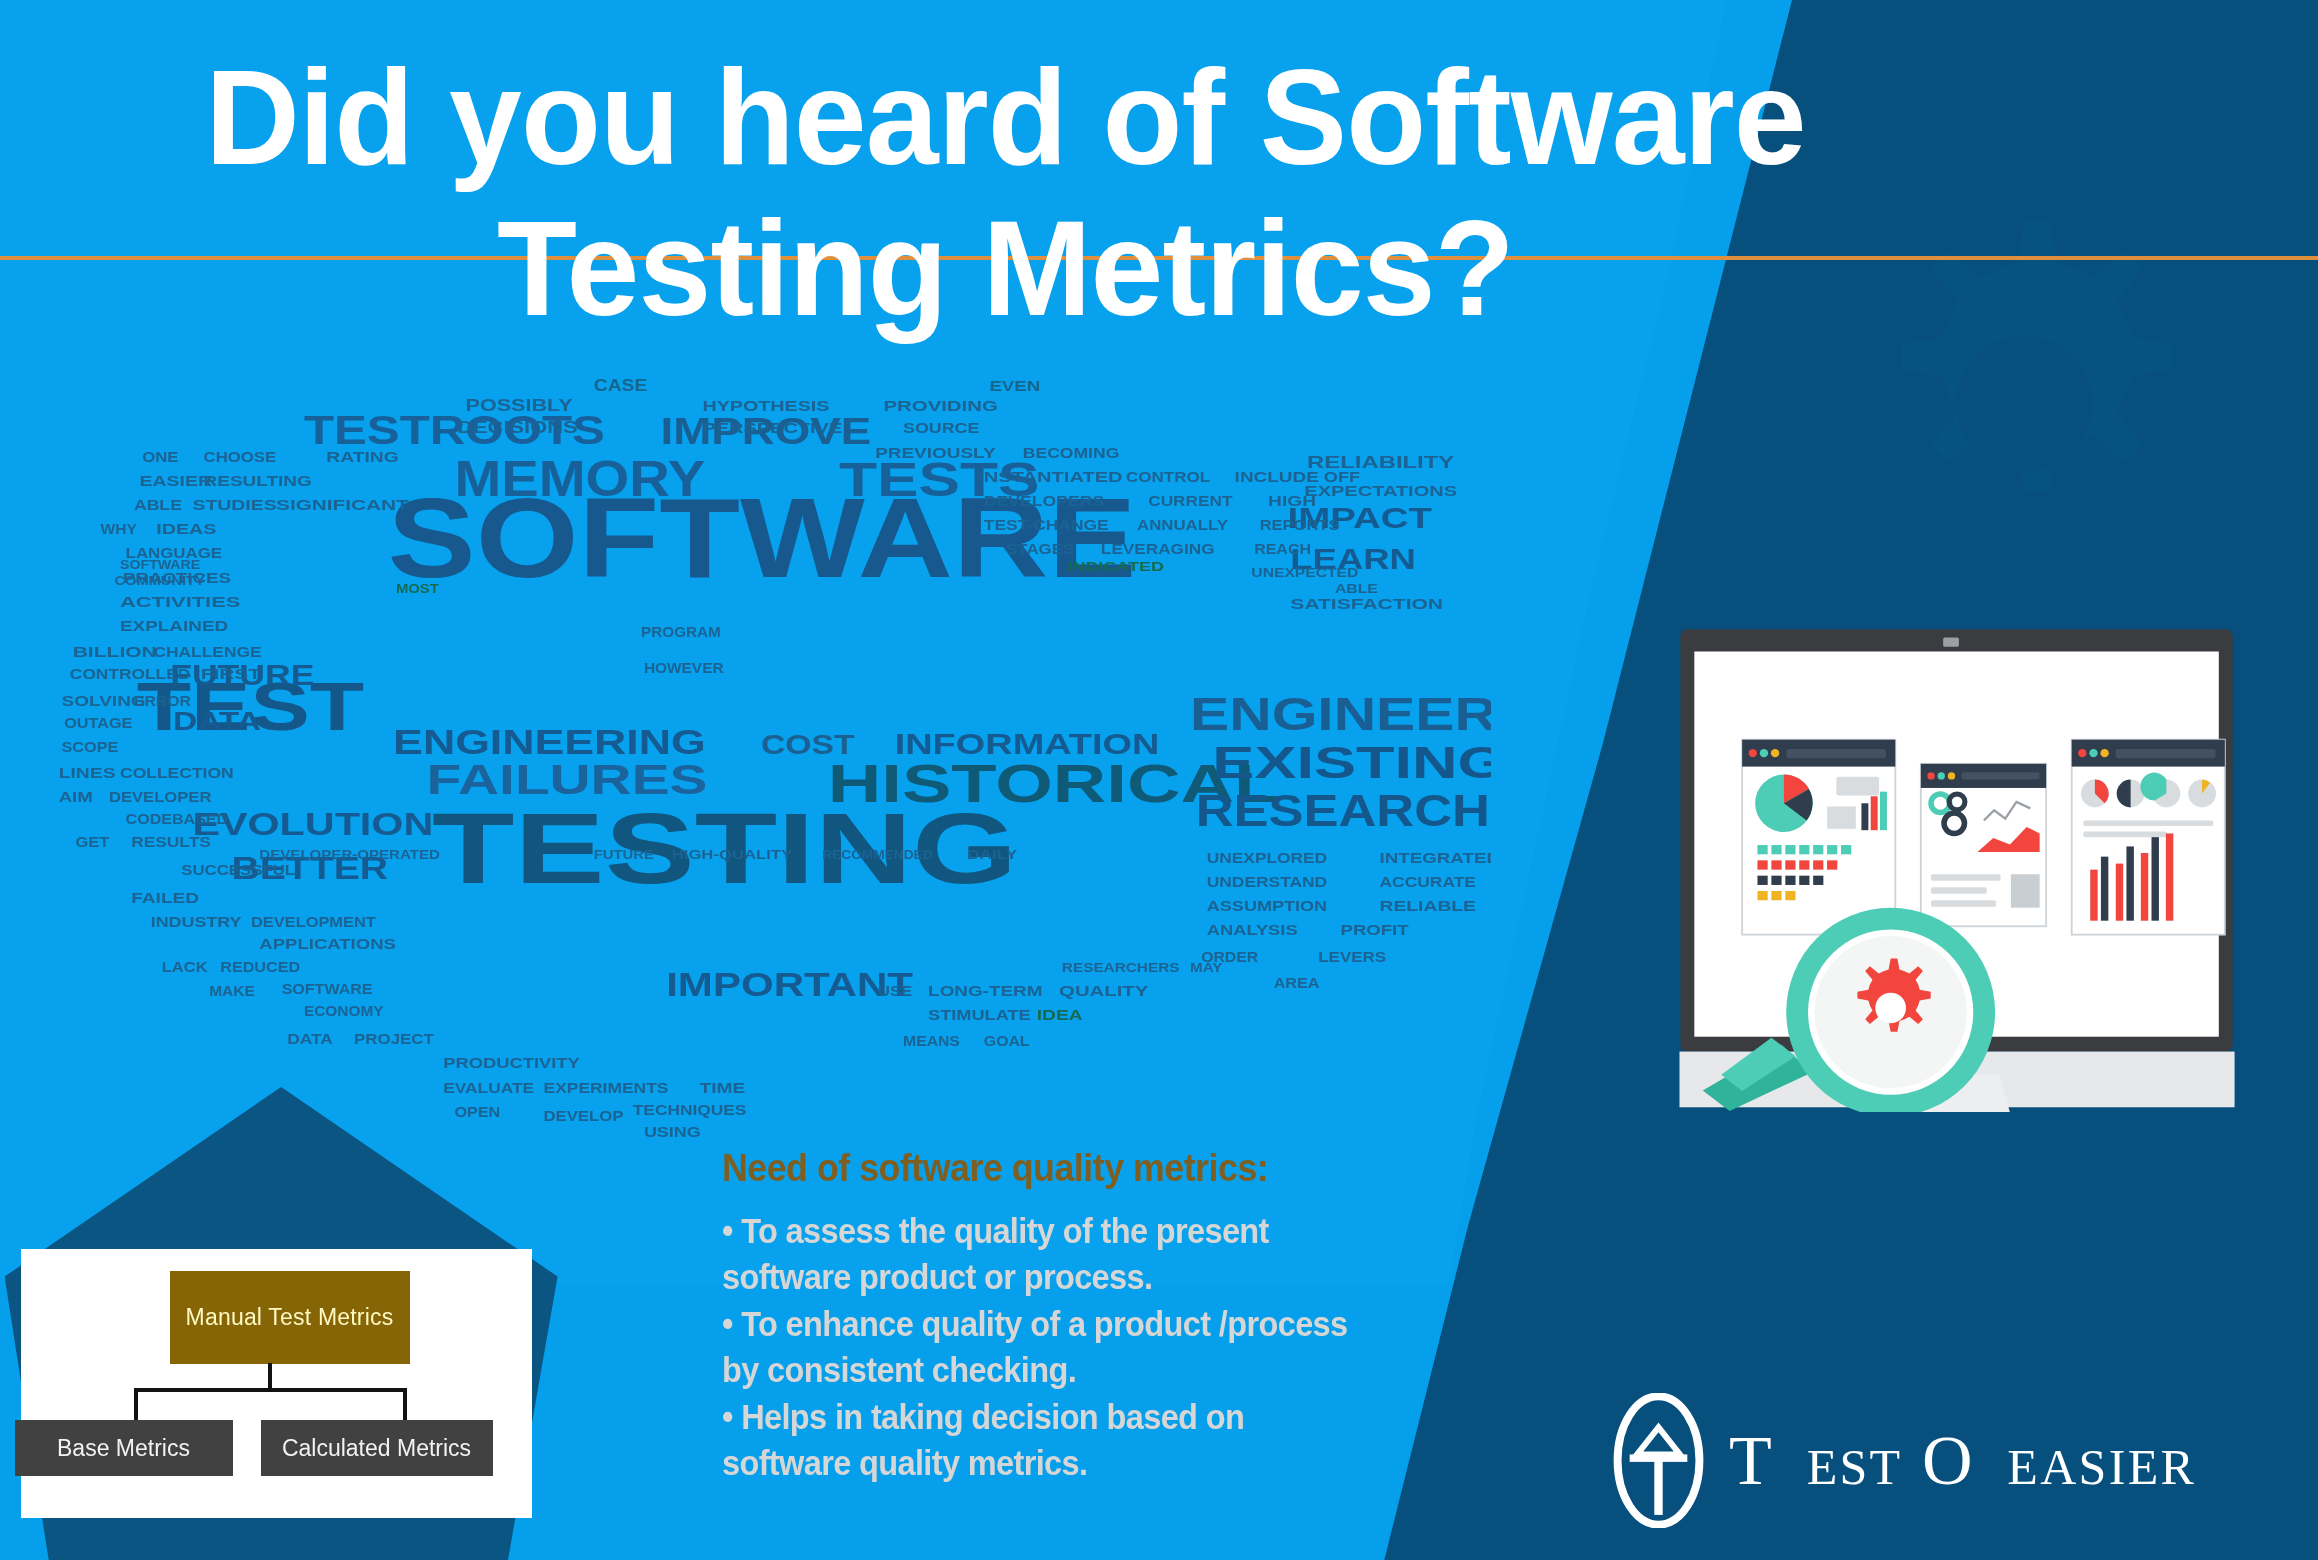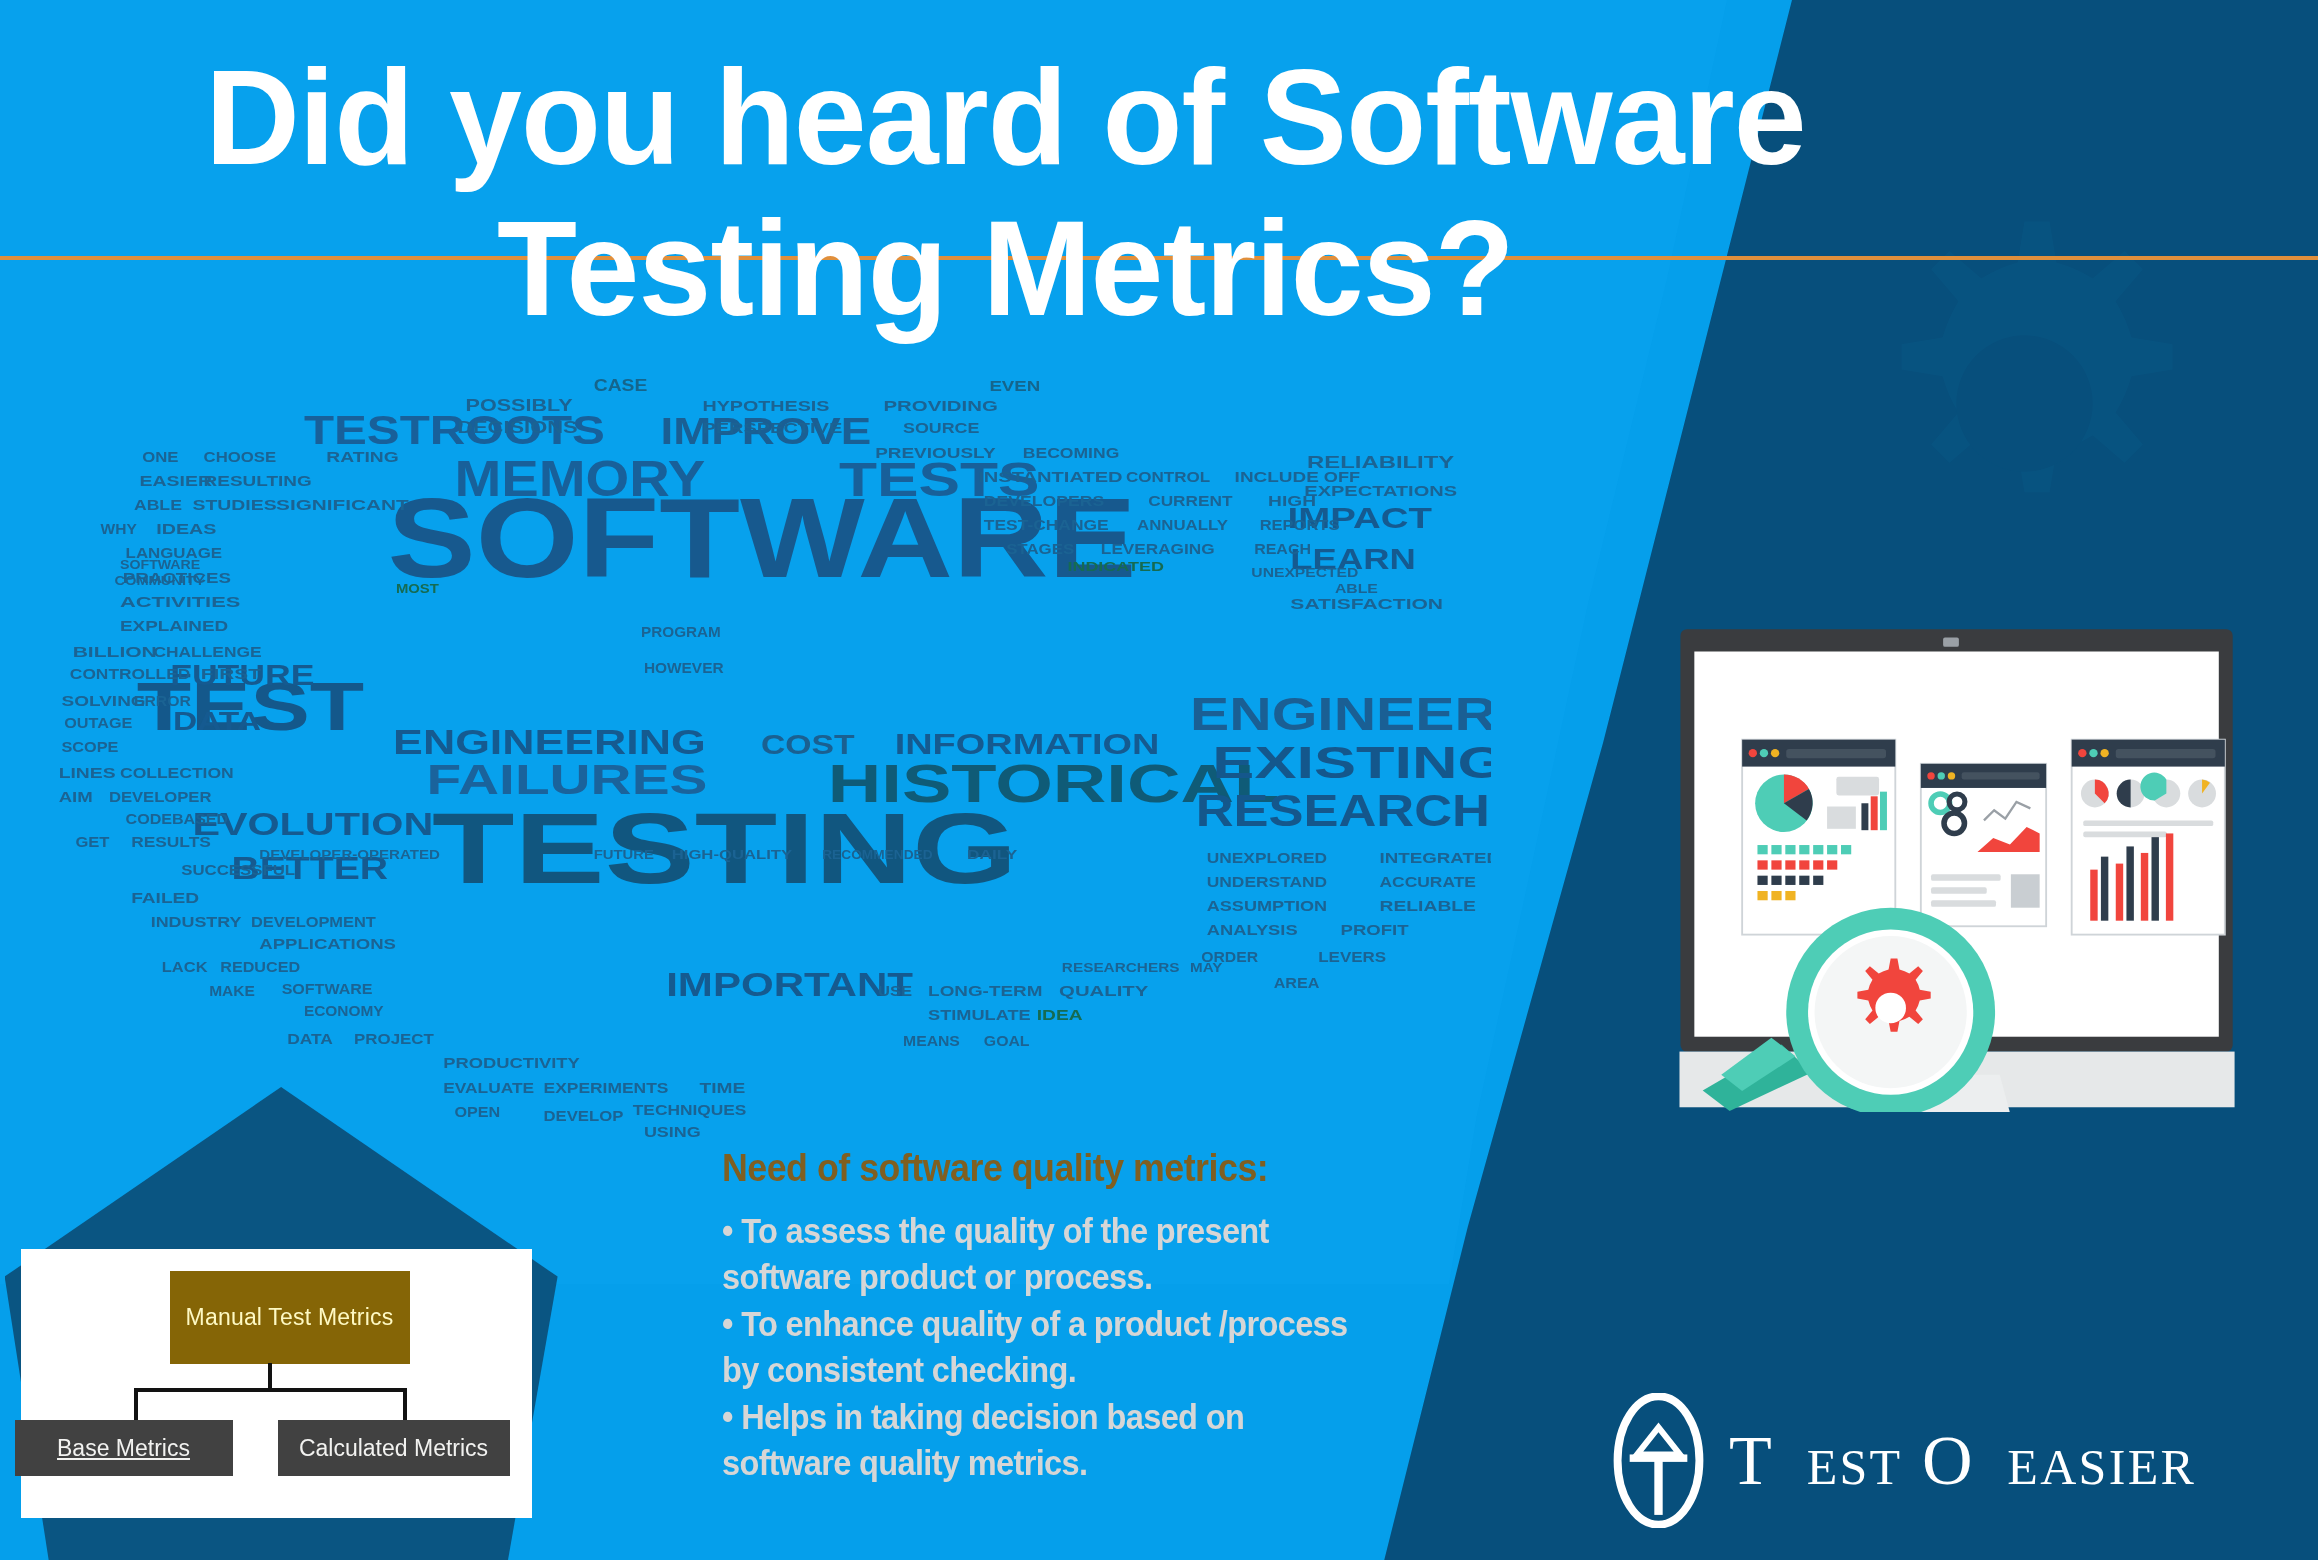--- a/index.html
+++ b/index.html
@@ -93,22 +93,22 @@
   .dg-line-h  { position:absolute; left:106px; top:124px; width:273px; height:4.2px; background:#121212; }
   .dg-line-v2 { position:absolute; left:106px; top:124px; width:4.2px; height:33px; background:#121212; }
   .dg-line-v3 { position:absolute; left:375px; top:124px; width:4.2px; height:33px; background:#121212; }
   .dg-leaf {
     position:absolute; top:156px; height:56px;
     background:#414141; color:#f2f2f0;
     display:flex; align-items:center; justify-content:center;
     font-size:23px;
     font-family:"Liberation Sans", sans-serif;
   }
-  .dg-leaf-l { left:-13px; width:218px;text-decoration:underline; }
-  .dg-leaf-r { left:250px; width:232px; }
+  .dg-leaf-l { left:-13px; width:218px; }
+  .dg-leaf-r { left:233px; width:232px; }
 
   
   .need-block {
     position:absolute; left:706px; top:1147px; width:827px;
     z-index:7;
     margin-left:16px;
   }
   .need-title {
     color:#7f5f21;
     font-weight:bold;

